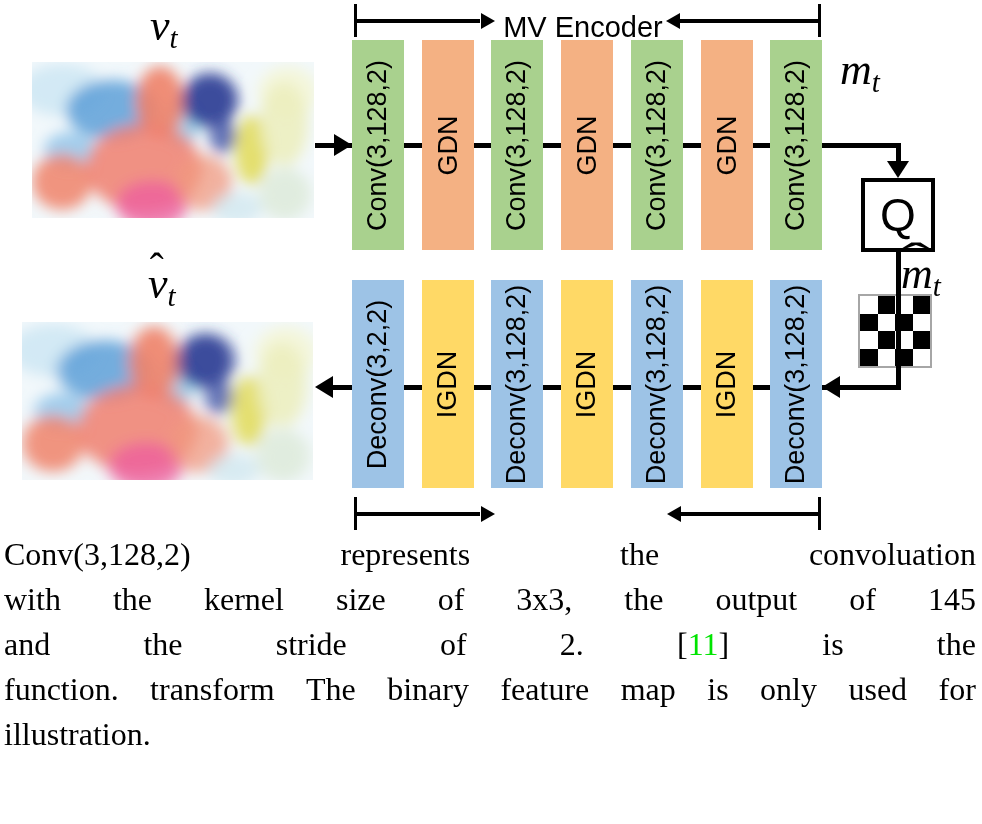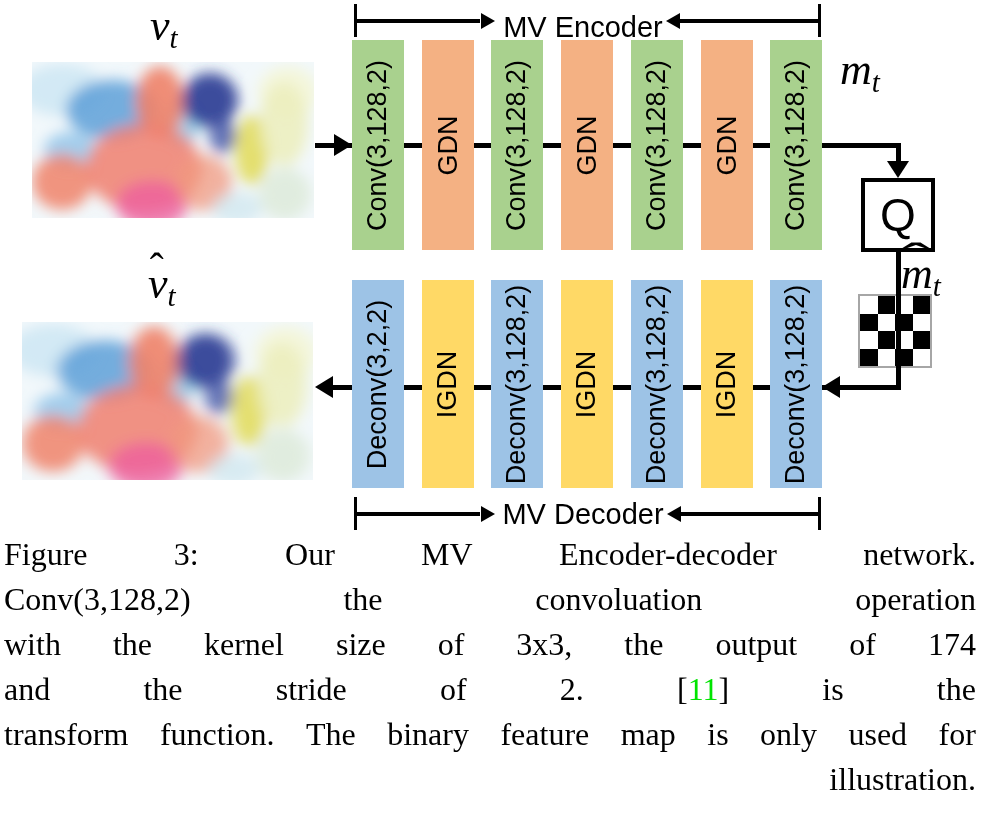--- a/index.html
+++ b/index.html
@@ -32,21 +32,21 @@
   .mathlabel .msub{font-size:0.66em;vertical-align:-0.28em;}
   .mathlabel .hatmark{position:absolute;font-style:normal;top:-0.34em;left:0.04em;font-size:0.95em;}
   .mathlabel .hatmark.wide{transform:scaleX(2.1);left:0.18em;}
   
   .flowimg{position:absolute;overflow:hidden;}
   .flowimg svg{display:block;width:100%;height:100%;}
   
   #caption{position:absolute;left:4px;top:536px;width:972px;
            font-family:"Liberation Serif", serif;font-size:32px;color:#000;}
   .cap-line{display:flex;justify-content:space-between;height:45px;align-items:baseline;white-space:nowrap;}
-  .cap-line.nojust{display:block;text-align:right;}
+  .cap-line.nojust{display:block;}
 </style>
 </head>
 <body>
 
 <div id="canvas">
 
   <div class="mathlabel" style="left:150px;top:4px;"><span>v</span><sub class="msub">t</sub></div>
   <div class="flowimg" style="left:32px;top:62px;width:282px;height:156px;">
     <svg id="flow-svg-top" viewBox="0 0 282 156" preserveAspectRatio="none">
         <defs>
@@ -163,21 +163,20 @@
         <span>IGDN</span>
       </div>
       <div class="block" style="left: 770px; top: 280px; width: 52px; height: 208px; background: rgb(157, 195, 230);">
         <span>Deconv(3,128,2)</span>
       </div>
     </div>
 
   <div class="tick" style="left:354px;top:497px;width:3px;height:33px;"></div>
   <div class="hline" style="left:356px;top:512px;width:124px;height:4px;"></div>
   <div class="ar ar-r sm" style="left:481px;top:506px;"></div>
-  <div class="bracket-title" style="left:495px;top:498px;">MV Decoder</div>
   <div class="ar ar-l sm" style="left:667px;top:506px;"></div>
   <div class="hline" style="left:681px;top:512px;width:139px;height:4px;"></div>
   <div class="tick" style="left:818px;top:497px;width:3px;height:33px;"></div>
 
   <div class="mathlabel" style="left:148px;top:262px;"><span class="hatmark">ˆ</span><span>v</span><sub class="msub">t</sub></div>
   <div class="flowimg" style="left:22px;top:322px;width:291px;height:158px;">
     <svg id="flow-svg-bottom" viewBox="0 0 282 156" preserveAspectRatio="none">
         <defs>
           <filter id="flow-svg-bottom-blur" x="-40%" y="-40%" width="180%" height="180%">
             <feGaussianBlur stdDeviation="7"></feGaussianBlur>
@@ -200,58 +199,50 @@
           <ellipse cx="220" cy="88" rx="17" ry="35" fill="#e2da55" fill-opacity="0.85"></ellipse>
           <ellipse cx="252" cy="62" rx="24" ry="42" fill="#eceebc" fill-opacity="0.85"></ellipse>
           <ellipse cx="253" cy="132" rx="26" ry="26" fill="#dcead8" fill-opacity="0.8"></ellipse>
           <ellipse cx="205" cy="146" rx="25" ry="16" fill="#cde6ee" fill-opacity="0.7"></ellipse>
         </g>
       </svg>
   </div>
 
   <div id="caption">
       <div class="cap-line">
-        <span>Figure</span>
-        <span>3:</span>
-        <span>Our</span>
-        <span>MV</span>
-        <span>Encoder-decoder</span>
-        <span>network.</span>
-      </div>
-      <div class="cap-line">
-        <span>Conv(3,128,2)</span>
+        <span>Conv(3,128,2)</span>
+        <span>represents</span>
         <span>the</span>
         <span>convoluation</span>
-        <span>operation</span>
       </div>
       <div class="cap-line">
         <span>with</span>
         <span>the</span>
         <span>kernel</span>
         <span>size</span>
         <span>of</span>
         <span>3x3,</span>
         <span>the</span>
         <span>output</span>
         <span>of</span>
-        <span>174</span>
+        <span>145</span>
       </div>
       <div class="cap-line">
         <span>and</span>
         <span>the</span>
         <span>stride</span>
         <span>of</span>
         <span>2.</span>
         <span>[<span style="color: rgb(0, 228, 0);">11</span>]</span>
         <span>is</span>
         <span>the</span>
       </div>
       <div class="cap-line">
+        <span>function.</span>
         <span>transform</span>
-        <span>function.</span>
         <span>The</span>
         <span>binary</span>
         <span>feature</span>
         <span>map</span>
         <span>is</span>
         <span>only</span>
         <span>used</span>
         <span>for</span>
       </div>
       <div class="cap-line nojust"><span>illustration.</span></div>

